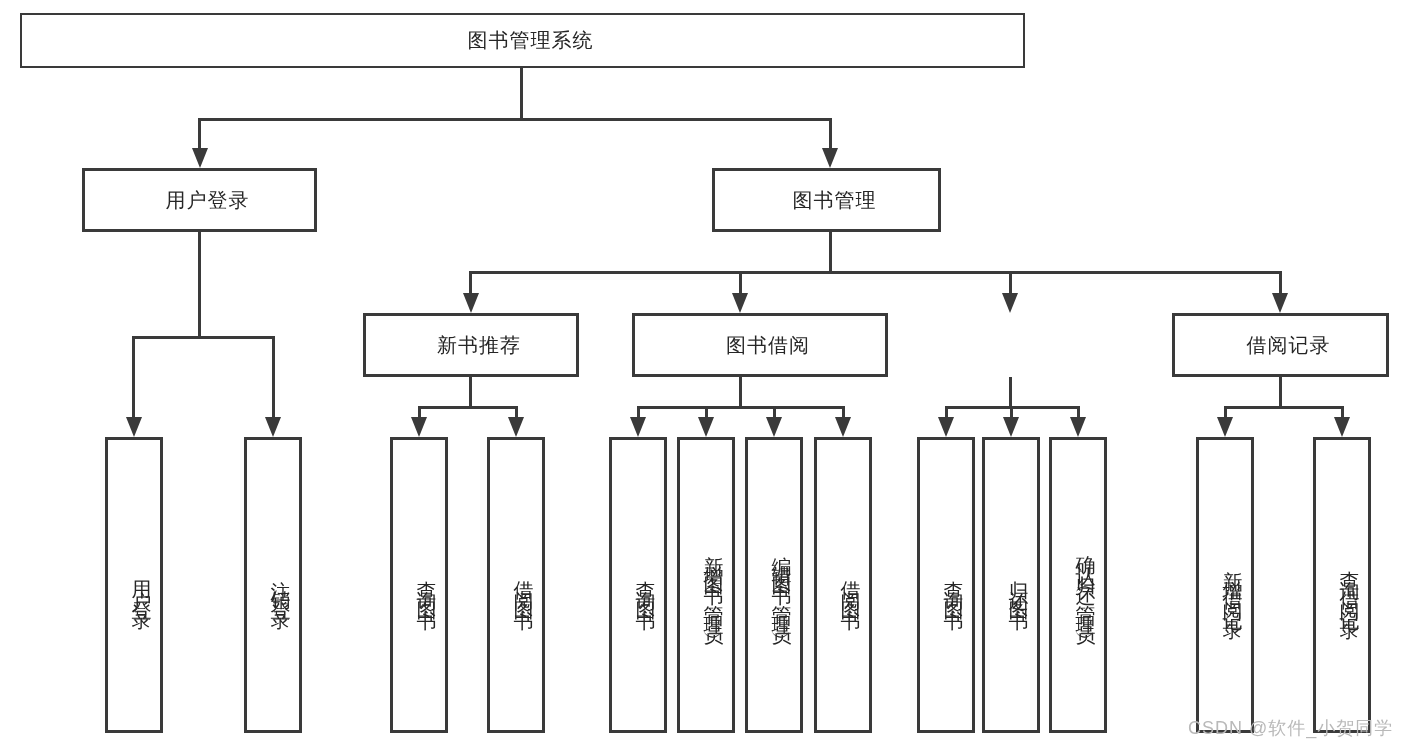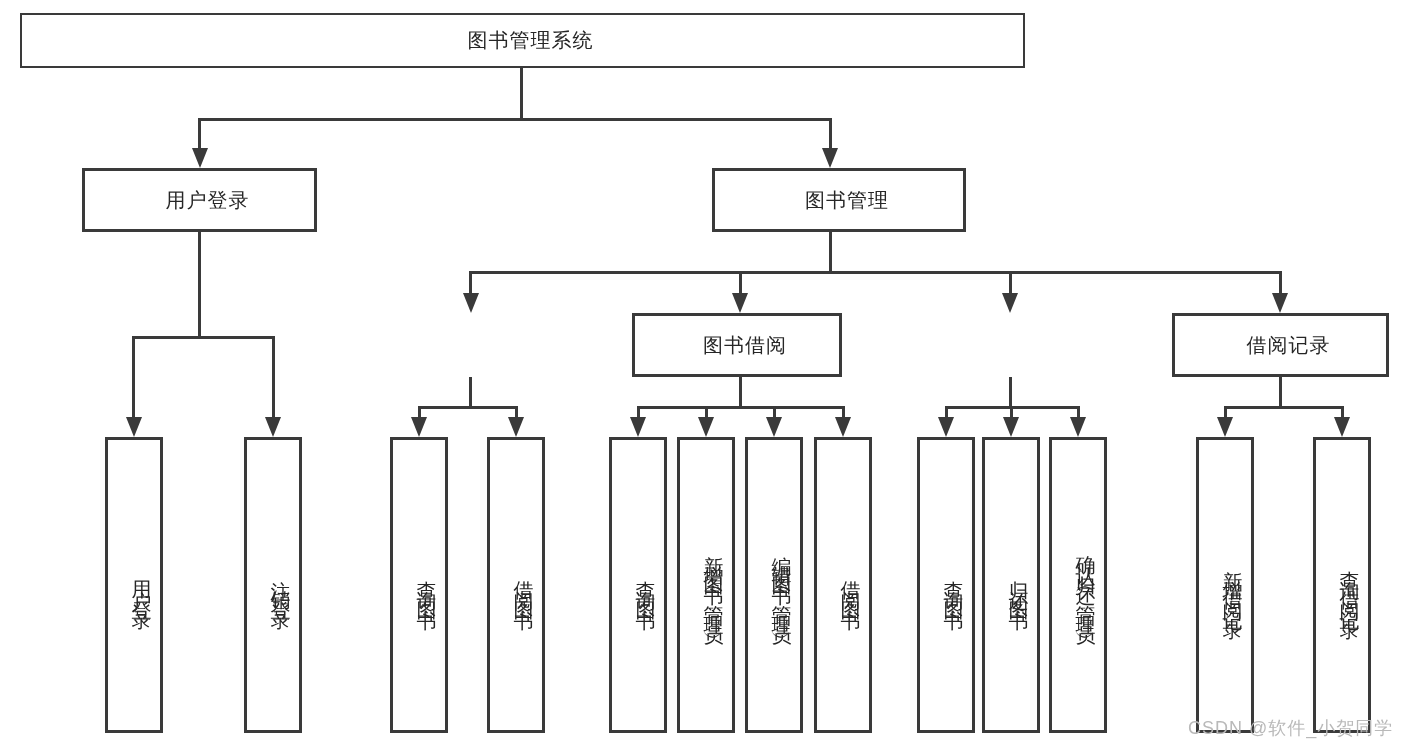--- a/index.html
+++ b/index.html
@@ -42,25 +42,28 @@
 
 <div class="canvas">
 
   <div class="box title" style="left:20px;top:13px;width:1005px;height:55px;">
     <span>图书管理系统</span>
   </div>
 
   <div class="box" style="left:82px;top:168px;width:235px;height:64px;">
     <span>用户登录</span>
   </div>
-  <div class="box" style="left:712px;top:168px;width:254px;height:64px;">
+  <div class="box" style="left:712px;top:168px;width:229px;height:64px;">
     <span>图书管理</span>
   </div>
 
-  <div class="box" style="left:632px;top:313px;width:210px;height:64px;">
+  <div class="box" style="left:363px;top:313px;width:216px;height:64px;">
+    <span>新书推荐</span>
+  </div>
+  <div class="box" style="left:632px;top:313px;width:256px;height:64px;">
     <span>图书借阅</span>
   </div>
   <div class="box" style="left:1172px;top:313px;width:217px;height:64px;">
     <span>借阅记录</span>
   </div>
 
   <div class="box leaf" style="left:105px;">
     <span class="vtext">用户登录</span>
   </div>
   <div class="box leaf" style="left:244px;">

